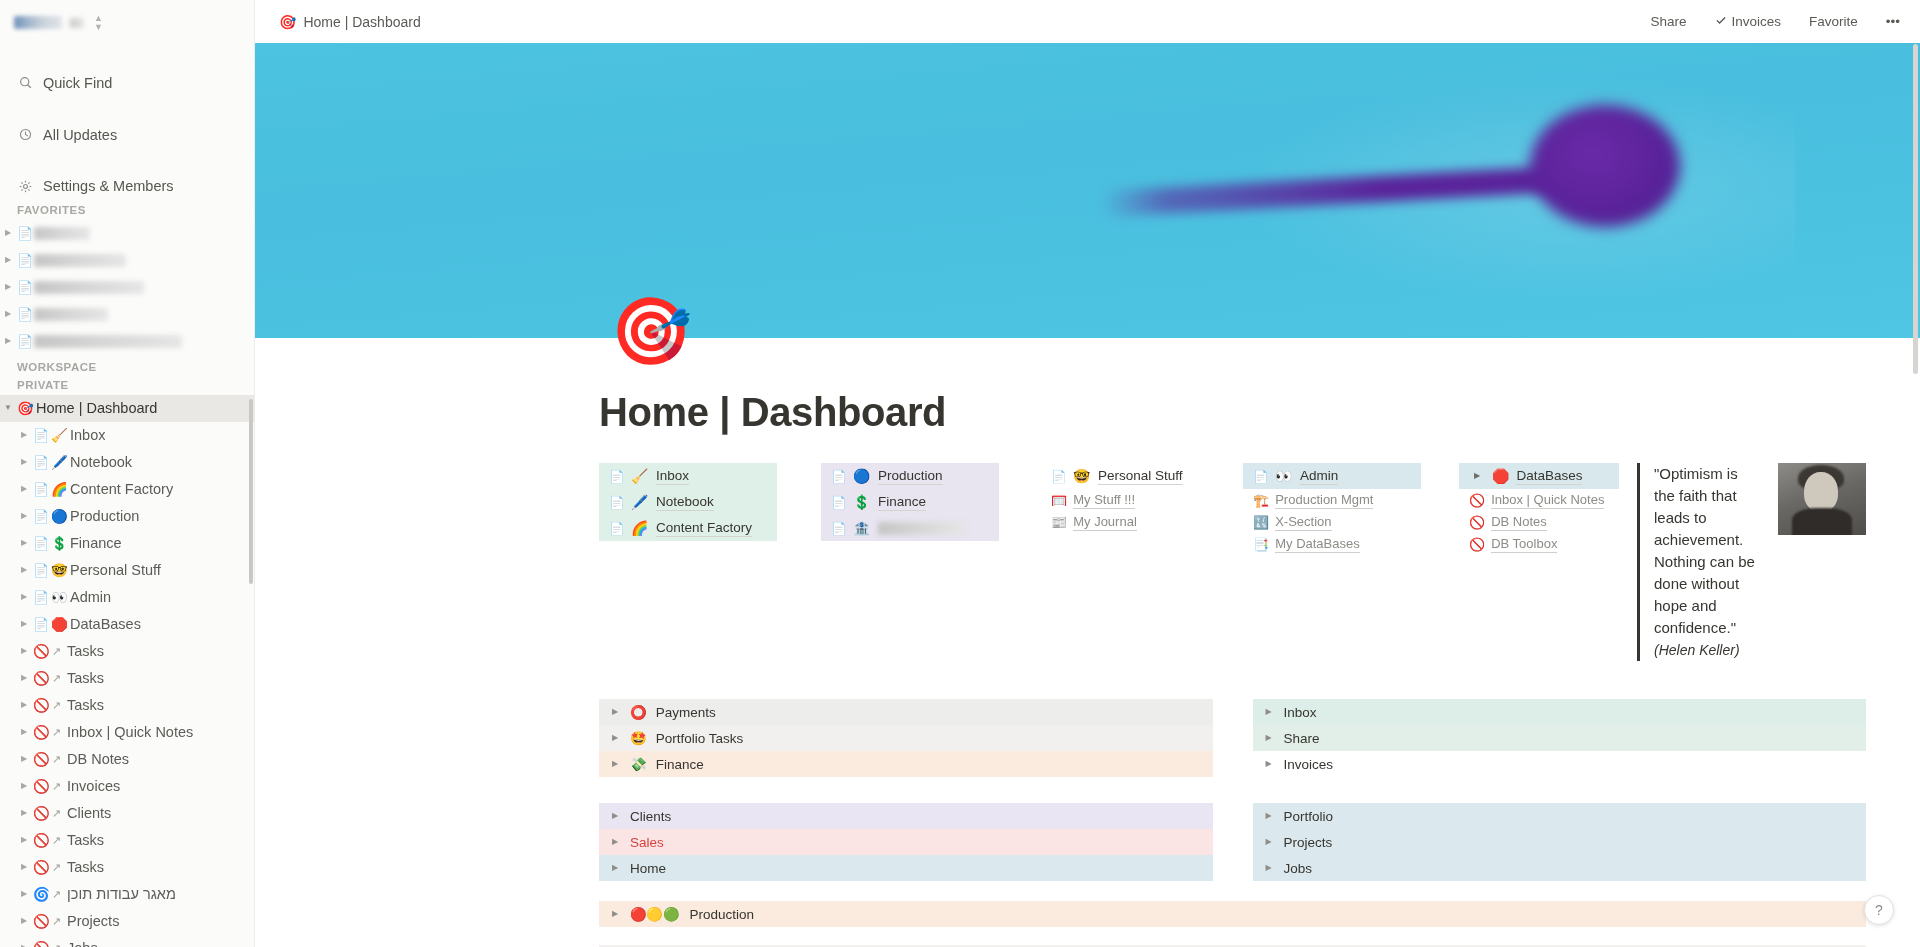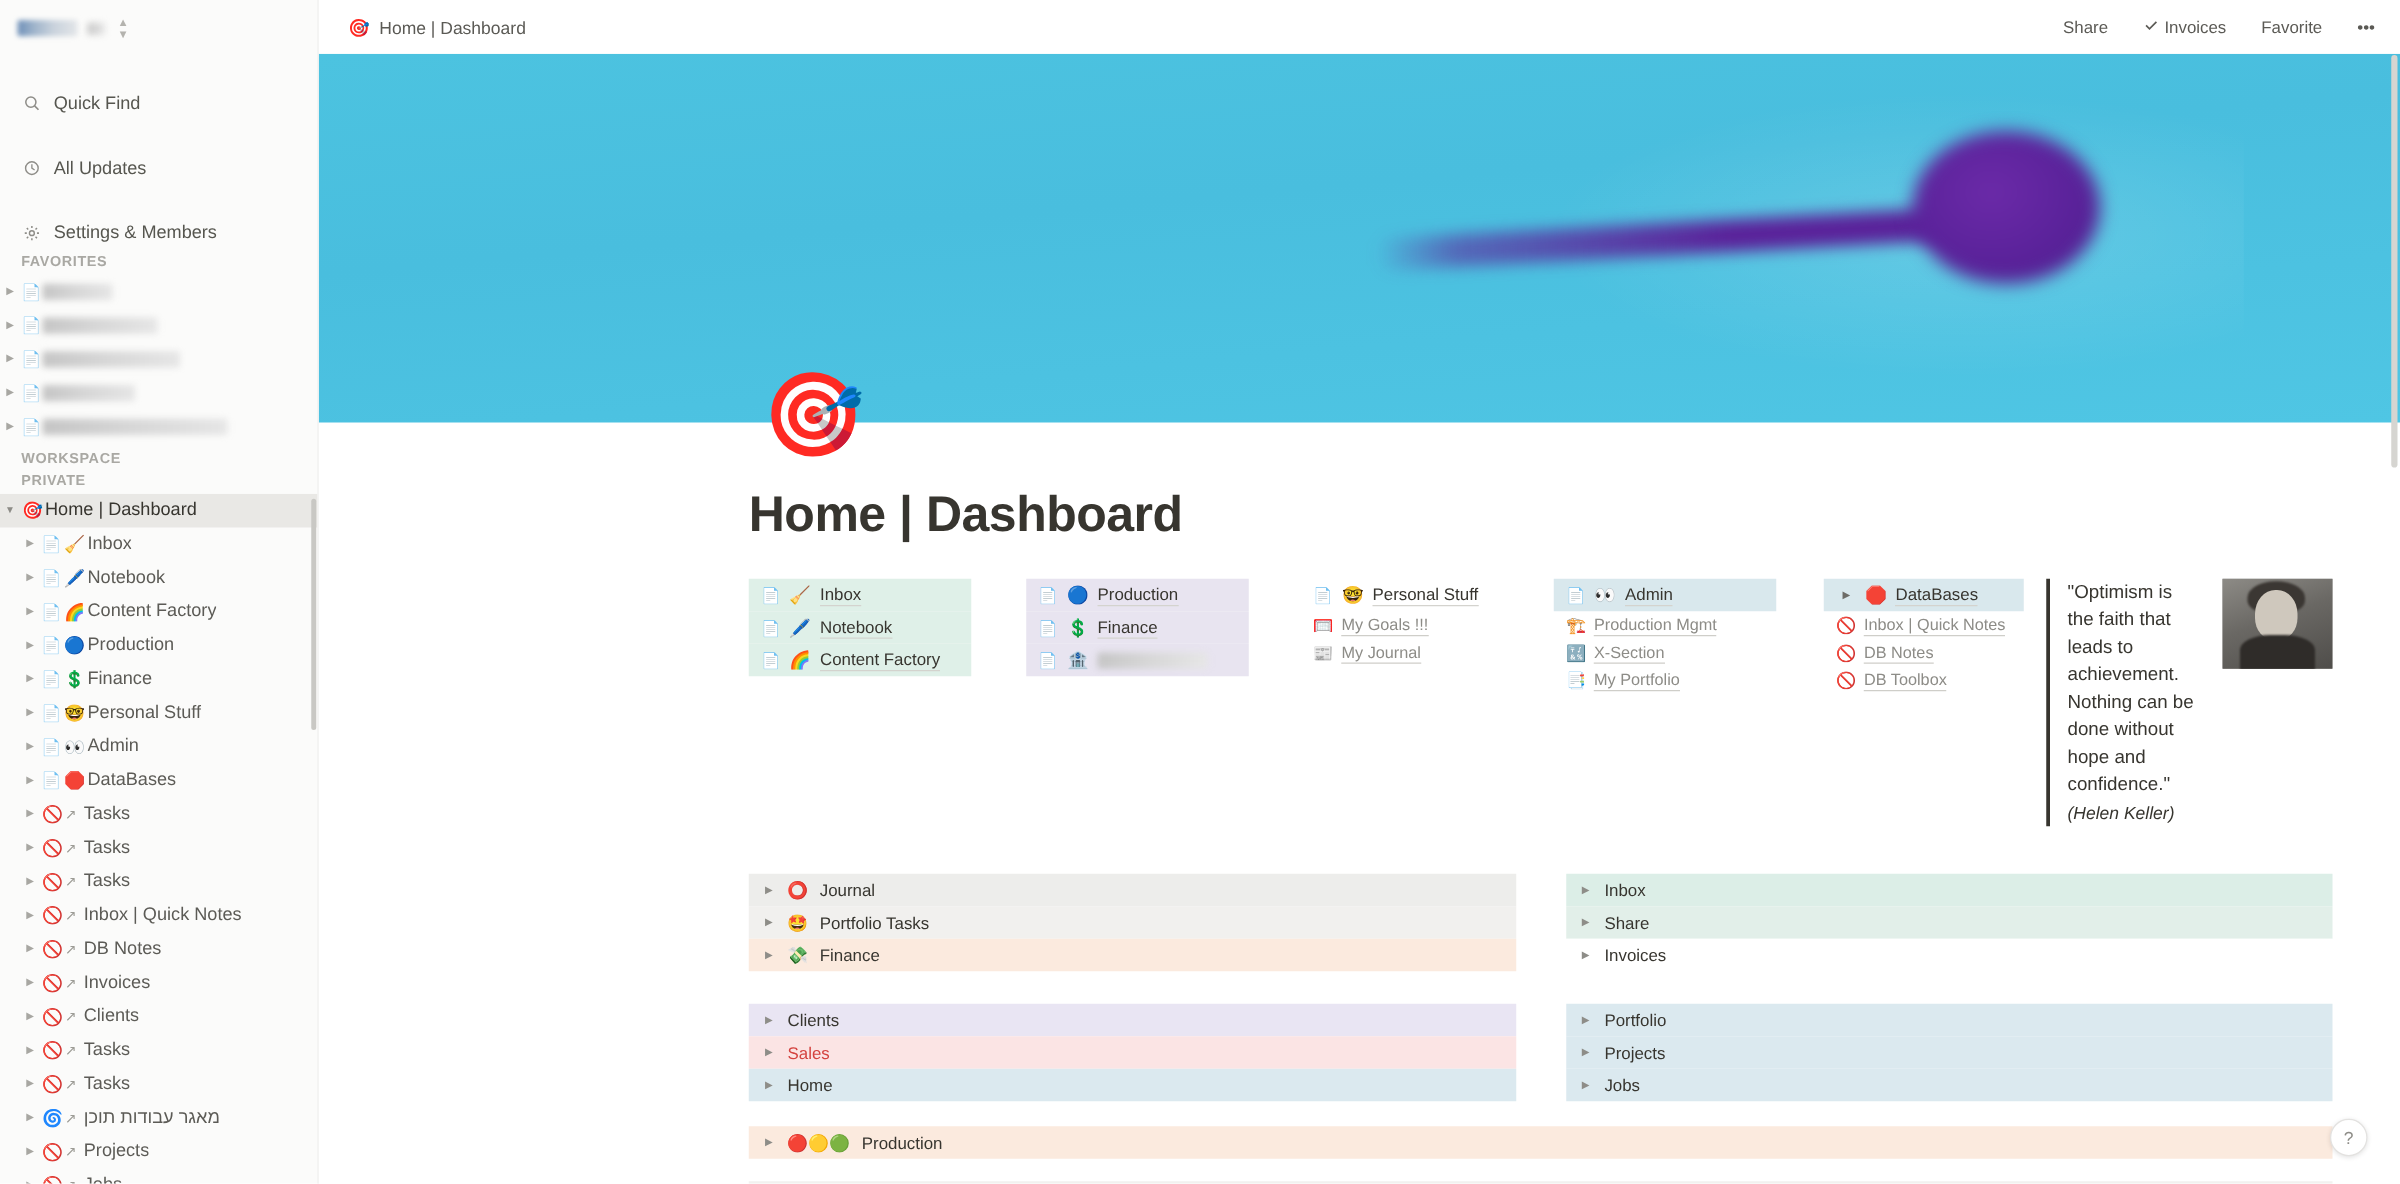--- a/index.html
+++ b/index.html
@@ -483,21 +483,21 @@
             </div>
           </div>
         <div id="col-2" class="col" style="width:190px;margin-left:42px">
             <div class="card-row" style="background: transparent;">
               <span class="doc">📄</span>
               <span class="em">🤓</span>
               <span class="txt">Personal Stuff</span>
             </div>
             <div class="sub-row">
               <span class="em">🥅</span>
-              <span class="txt">My Goals !!!</span>
+              <span class="txt">My Stuff !!!</span>
             </div>
             <div class="sub-row">
               <span class="em">📰</span>
               <span class="txt">My Journal</span>
             </div>
           </div>
         <div id="col-3" class="col" style="width:178px;margin-left:12px">
             <div class="card-row" style="background: rgb(217, 232, 237);">
               <span class="doc">📄</span>
               <span class="em">👀</span>
@@ -506,21 +506,21 @@
             <div class="sub-row">
               <span class="em">🏗️</span>
               <span class="txt">Production Mgmt</span>
             </div>
             <div class="sub-row">
               <span class="em">🔣</span>
               <span class="txt">X-Section</span>
             </div>
             <div class="sub-row">
               <span class="em">📑</span>
-              <span class="txt">My Portfolio</span>
+              <span class="txt">My DataBases</span>
             </div>
           </div>
         <div id="col-4" class="col" style="width:160px;margin-left:38px">
             <div class="card-row" style="background: rgb(217, 232, 237);">
               <span class="tri" style="color:#6d6c67">▶</span>
               <span class="em">🛑</span>
               <span class="txt">DataBases</span>
             </div>
             <div class="sub-row">
               <span class="em">🚫</span>
@@ -548,21 +548,21 @@
               <div class="body"></div>
           </div>
         </div>
       </div>
 
       <div class="toggles">
         <div id="tg-l1" class="tog-col">
             <div class="tog-row" style="background: rgb(237, 237, 235);">
               <span class="tri">▶</span>
               <span class="em">⭕</span>
-              <span>Journal</span>
+              <span>Payments</span>
             </div>
             <div class="tog-row" style="background: rgb(241, 240, 238);">
               <span class="tri">▶</span>
               <span class="em">🤩</span>
               <span>Portfolio Tasks</span>
             </div>
             <div class="tog-row" style="background: rgb(251, 234, 222);">
               <span class="tri">▶</span>
               <span class="em">💸</span>
               <span>Finance</span>

